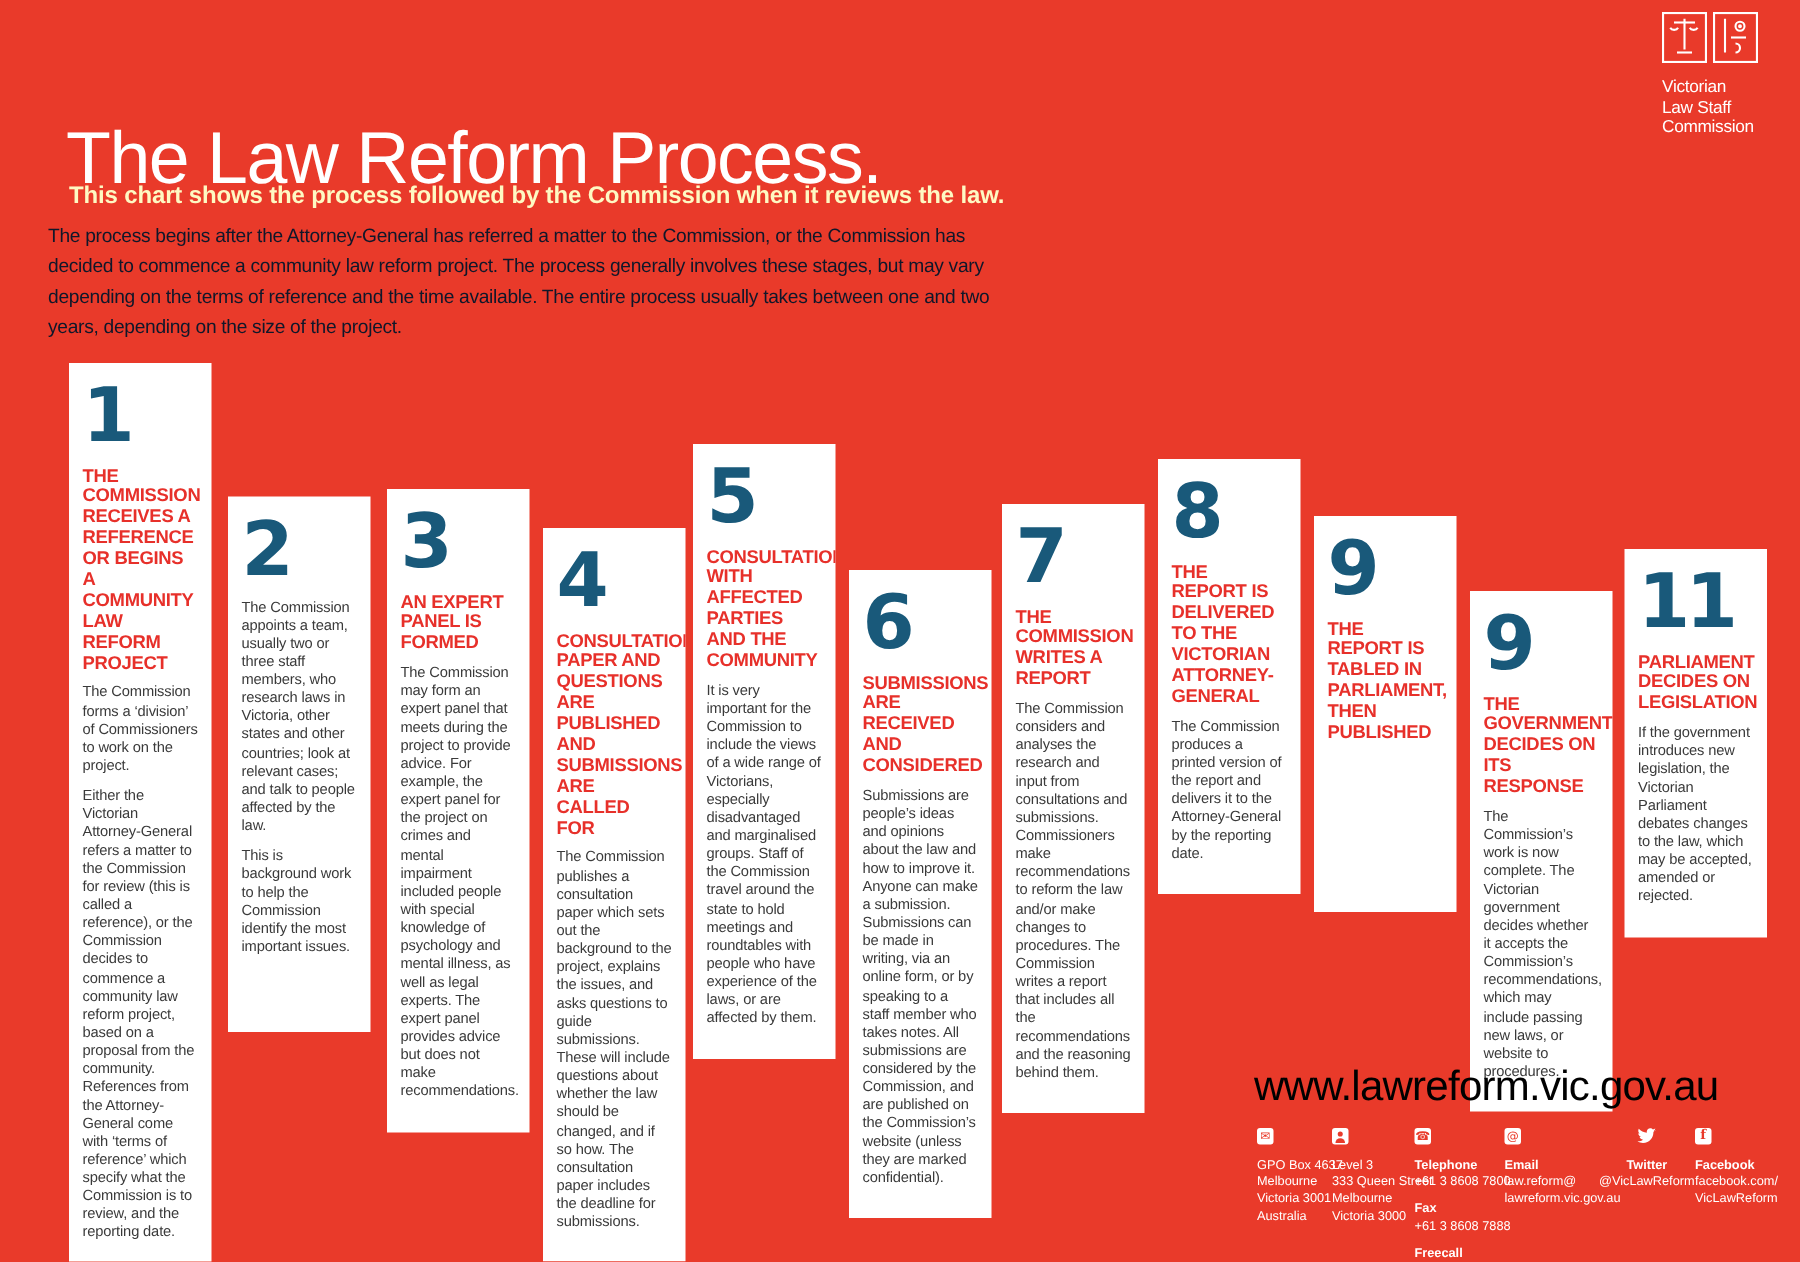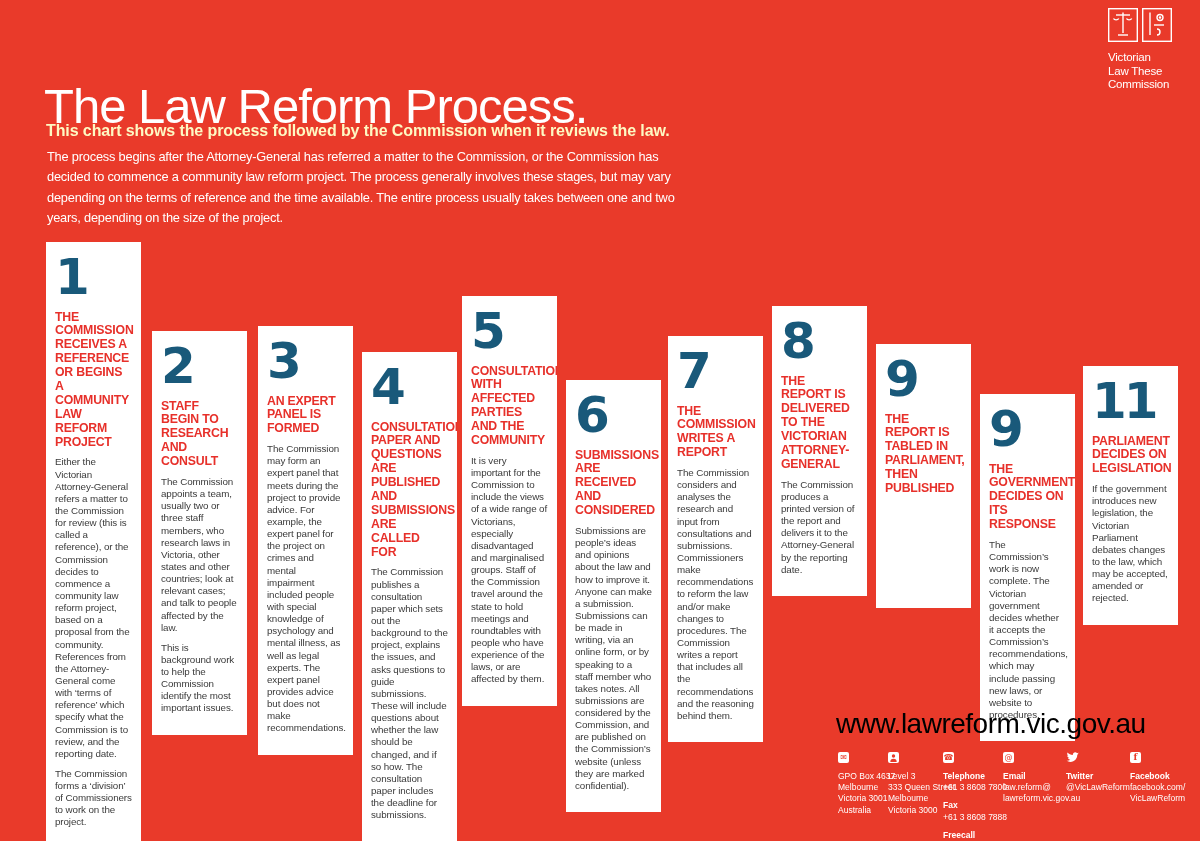--- a/index.html
+++ b/index.html
@@ -14,21 +14,21 @@
   
   .title{
     position:absolute;left:44px;top:48px;color:#fff;
     font-size:49px;font-weight:400;letter-spacing:-1px;line-height:1.05;
   }
   .lede{
     position:absolute;left:46px;top:122px;color:#fef9c3;
     font-size:16px;font-weight:bold;letter-spacing:-0.1px;
   }
   .intro{
-    position:absolute;left:47px;top:147px;width:640px;color:#ffffff;
+    position:absolute;left:32px;top:147px;width:640px;color:#0f172a;
     font-size:12.8px;line-height:1.6;letter-spacing:-0.2px;
   }
 
   
   .logo{position:absolute;left:1108px;top:8px;color:#fff;}
   .logo-text{font-size:11.5px;line-height:1.18;margin-top:5px;letter-spacing:-0.2px;}
 
   
   .card{
     position:absolute;width:95px;background:#fff;box-sizing:border-box;
@@ -71,21 +71,21 @@
   .ibox{
     width:11px;height:11px;background:#fff;border-radius:2px;
     display:flex;align-items:center;justify-content:center;
     color:#E93A2A;font-size:8px;font-family:"DejaVu Sans",sans-serif;line-height:1;
   }
   .ibox.fb{font-family:"DejaVu Serif",serif;font-weight:bold;font-size:9px;}
   .col-mail{left:838px;}
   .col-street{left:888px;}
   .col-phone{left:943px;}
   .col-email{left:1003px;}
-  .col-twitter{left:1066px;}
+  .col-twitter{left:1066px;text-align:center;}
   .col-facebook{left:1130px;}
 </style>
 </head>
 <body>
 
 <div class="poster">
 
   <div class="logo">
     <svg width="64" height="34" viewBox="0 0 64 34">
       <g fill="none" stroke="#ffffff" stroke-width="1.4">
@@ -100,39 +100,38 @@
 
         <line x1="42" y1="4.5" x2="42" y2="27"></line>
         <circle cx="52" cy="9.5" r="3"></circle>
         <circle cx="52" cy="9.5" r="0.6" fill="#ffffff"></circle>
         <line x1="46" y1="17" x2="56" y2="17"></line>
         <path d="M49 21 a3 3 0 0 1 0 6"></path>
       </g>
     </svg>
     <div class="logo-text">
       <div>Victorian</div>
-      <div>Law These</div>
+      <div>Law Staff</div>
       <div>Commission</div>
     </div>
   </div>
 
   <h1 class="title">The Law Reform Process.</h1>
   <div class="lede">This chart shows the process followed by the Commission when it reviews the law.</div>
   <div class="intro">The process begins after the Attorney-General has referred a matter to the Commission, or the Commission has decided to commence a community law reform project. The process generally involves these stages, but may vary depending on the terms of reference and the time available. The entire process usually takes between one and two years, depending on the size of the project.</div>
 
   <div class="card card-1">
     <div class="num">1</div>
     <h2>THE COMMISSION RECEIVES A REFERENCE OR BEGINS A COMMUNITY LAW REFORM PROJECT</h2>
+    <p>The Commission forms a ‘division’ of Commissioners to work on the project.</p>
     <p>Either the Victorian Attorney-General refers a matter to the Commission for review (this is called a reference), or the Commission decides to commence a community law reform project, based on a proposal from the community. References from the Attorney-General come with ‘terms of reference’ which specify what the Commission is to review, and the reporting date.</p>
-    <p>The Commission forms a ‘division’ of Commissioners to work on the project.</p>
   </div>
 
   <div class="card card-2">
     <div class="num">2</div>
-    <h2>STAFF BEGIN TO RESEARCH AND CONSULT</h2>
     <p>The Commission appoints a team, usually two or three staff members, who research laws in Victoria, other states and other countries; look at relevant cases; and talk to people affected by the law.</p>
     <p>This is background work to help the Commission identify the most important issues.</p>
   </div>
 
   <div class="card card-3">
     <div class="num">3</div>
     <h2>AN EXPERT PANEL IS FORMED</h2>
     <p>The Commission may form an expert panel that meets during the project to provide advice. For example, the expert panel for the project on crimes and mental impairment included people with special knowledge of psychology and mental illness, as well as legal experts. The expert panel provides advice but does not make recommendations.</p>
 
   </div>

